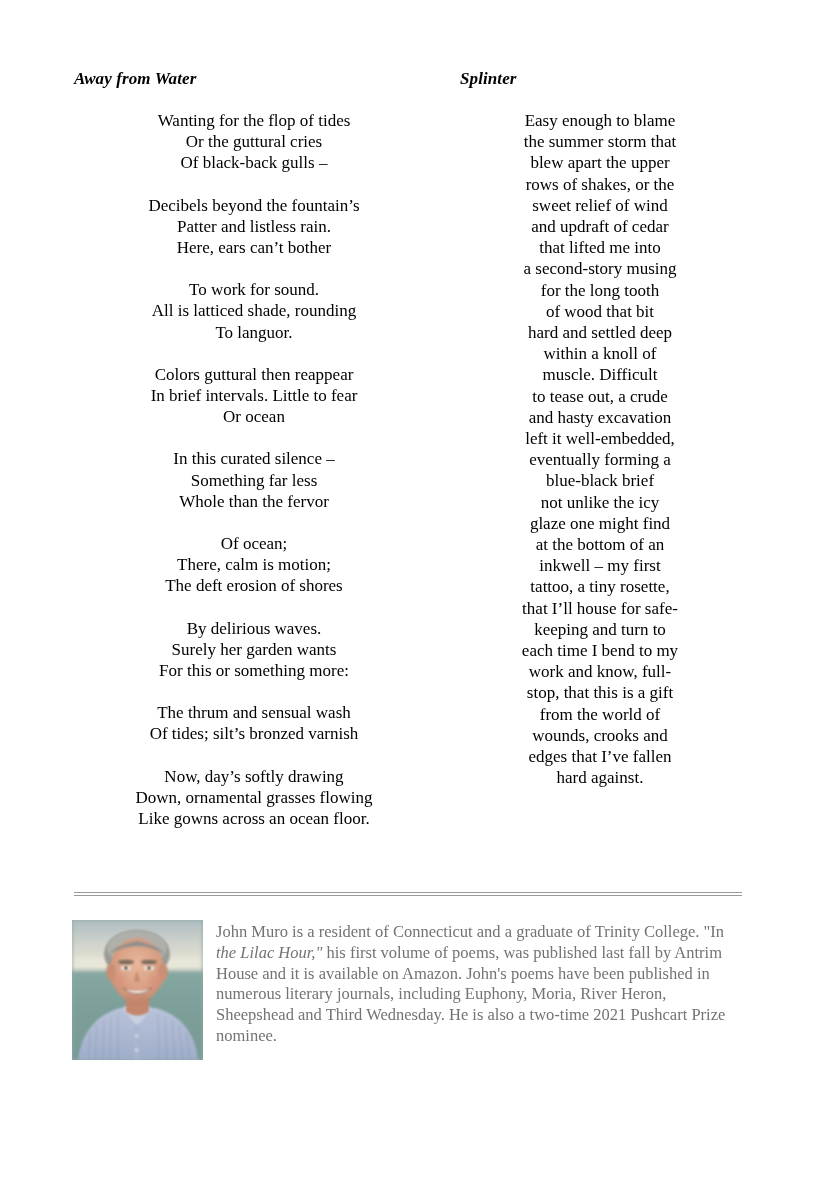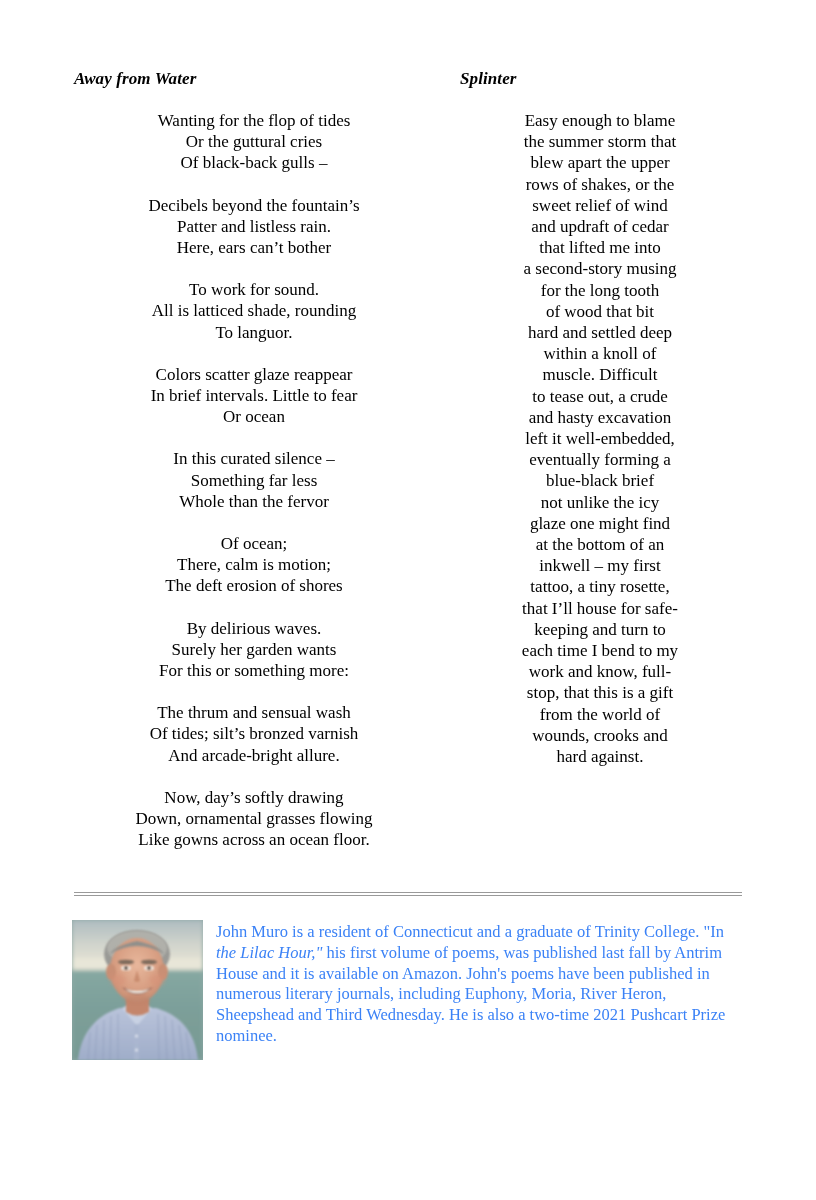--- a/index.html
+++ b/index.html
@@ -95,21 +95,21 @@
     overflow: hidden;
     background: #8fa9a6;
   }
   .bio-photo svg { display: block; }
 
   .bio-text {
     position: absolute;
     left: 144px;
     top: 2px;
     width: 528px;
-    color: #3b82f6;
+    color: #737373;
     font-size: 16.5px;
     line-height: 20.8px;
   }
   .bio-text .ital { font-style: italic; }
 
 </style>
 </head>
 <body>
 
 <div class="page">
@@ -128,21 +128,21 @@
             <div class="line">Decibels beyond the fountain’s</div>
             <div class="line">Patter and listless rain.</div>
             <div class="line">Here, ears can’t bother</div>
           </div>
           <div class="stanza">
             <div class="line">To work for sound.</div>
             <div class="line">All is latticed shade, rounding</div>
             <div class="line">To languor.</div>
           </div>
           <div class="stanza">
-            <div class="line">Colors scatter glaze reappear</div>
+            <div class="line">Colors guttural then reappear</div>
             <div class="line">In brief intervals. Little to fear</div>
             <div class="line">Or ocean</div>
           </div>
           <div class="stanza">
             <div class="line">In this curated silence –</div>
             <div class="line">Something far less</div>
             <div class="line">Whole than the fervor</div>
           </div>
           <div class="stanza">
             <div class="line">Of ocean;</div>
@@ -150,21 +150,20 @@
             <div class="line">The deft erosion of shores</div>
           </div>
           <div class="stanza">
             <div class="line">By delirious waves.</div>
             <div class="line">Surely her garden wants</div>
             <div class="line">For this or something more:</div>
           </div>
           <div class="stanza">
             <div class="line">The thrum and sensual wash</div>
             <div class="line">Of tides; silt’s bronzed varnish</div>
-            <div class="line">And arcade-bright allure.</div>
           </div>
           <div class="stanza">
             <div class="line">Now, day’s softly drawing</div>
             <div class="line">Down, ornamental grasses flowing</div>
             <div class="line">Like gowns across an ocean floor.</div>
           </div>
         </div>
     </div>
 
     <div class="col col-right">
@@ -194,20 +193,21 @@
             <div class="line">at the bottom of an</div>
             <div class="line">inkwell – my first</div>
             <div class="line">tattoo, a tiny rosette,</div>
             <div class="line">that I’ll house for safe-</div>
             <div class="line">keeping and turn to</div>
             <div class="line">each time I bend to my</div>
             <div class="line">work and know, full-</div>
             <div class="line">stop, that this is a gift</div>
             <div class="line">from the world of</div>
             <div class="line">wounds, crooks and</div>
+            <div class="line">edges that I’ve fallen</div>
             <div class="line">hard against.</div>
           </div>
         </div>
     </div>
 
   </div>
 
   <div class="divider"></div>
 
   <div class="bio">

